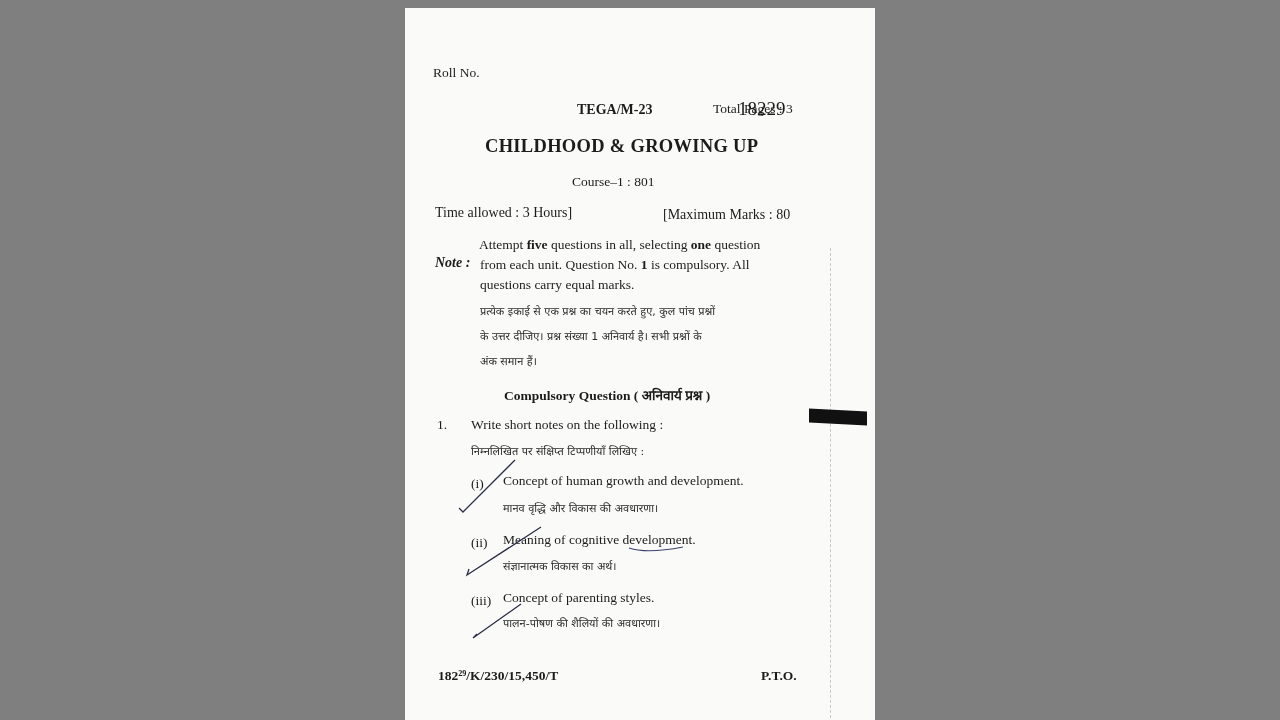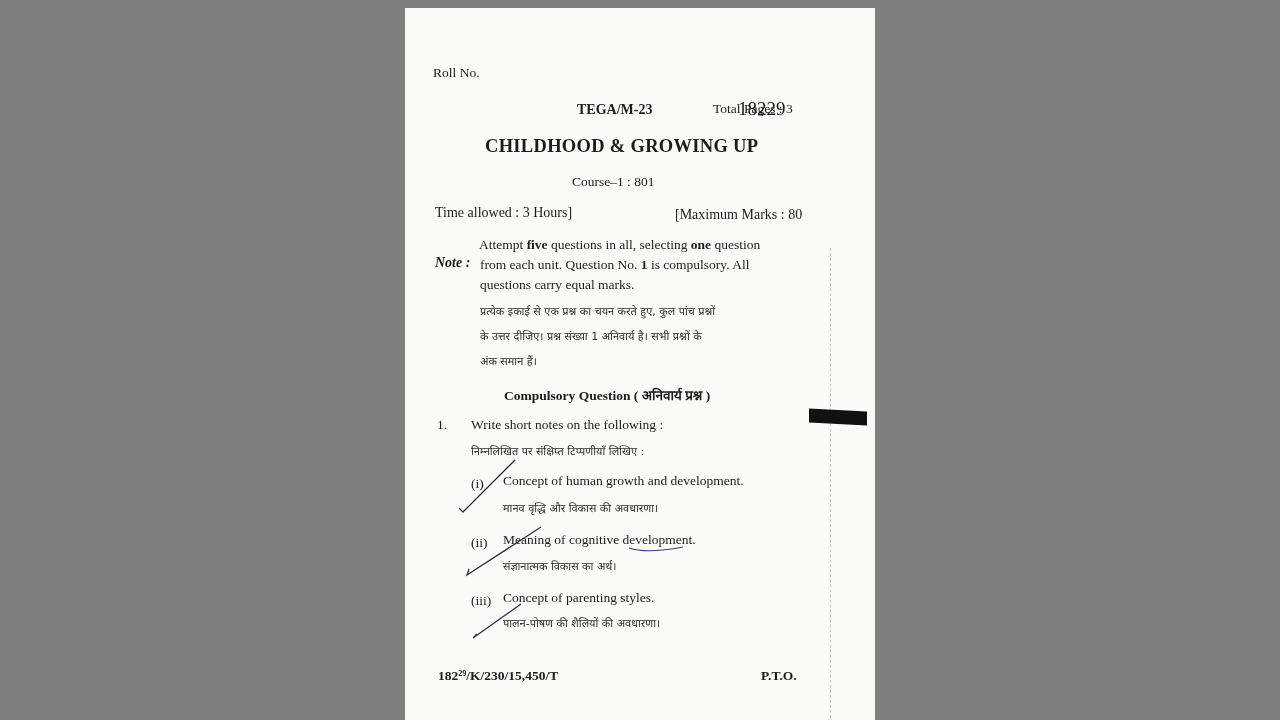--- a/index.html
+++ b/index.html
@@ -42,21 +42,21 @@
   <div class="abs t13" style="left:28px; top:57px;">Roll No.</div>
   <div class="abs t13" style="left:308px; top:61px;margin-top:32px;">Total Pages : 3</div>
 
   <div class="abs t14 bold" style="left:172px; top:94px;">TEGA/M-23</div>
   <div class="abs code" style="left:333px; top:90px;">18229</div>
 
   <div class="abs title" style="left:80px; top:128px;">CHILDHOOD &amp; GROWING UP</div>
   <div class="abs t13" style="left:167px; top:166px;">Course–1 : 801</div>
 
   <div class="abs t14" style="left:30px; top:197px;">Time allowed : 3 Hours]</div>
-  <div class="abs t14" style="left:258px; top:199px;margin-left:12px;">[Maximum Marks : 80</div>
+  <div class="abs t14" style="left:258px; top:199px;">[Maximum Marks : 80</div>
 
   <div class="abs t14 bold ital" style="left:30px; top:227px;">Note :</div>
   <div class="abs t13" style="left:74px; top:229px;">
     Attempt <b>five</b> questions in all, selecting <b>one</b> question
   </div>
   <div class="abs t13" style="left:75px; top:249px;">
     from each unit. Question No. <b>1</b> is compulsory. All
   </div>
   <div class="abs t13" style="left:75px; top:269px;">questions carry equal marks.</div>
 

